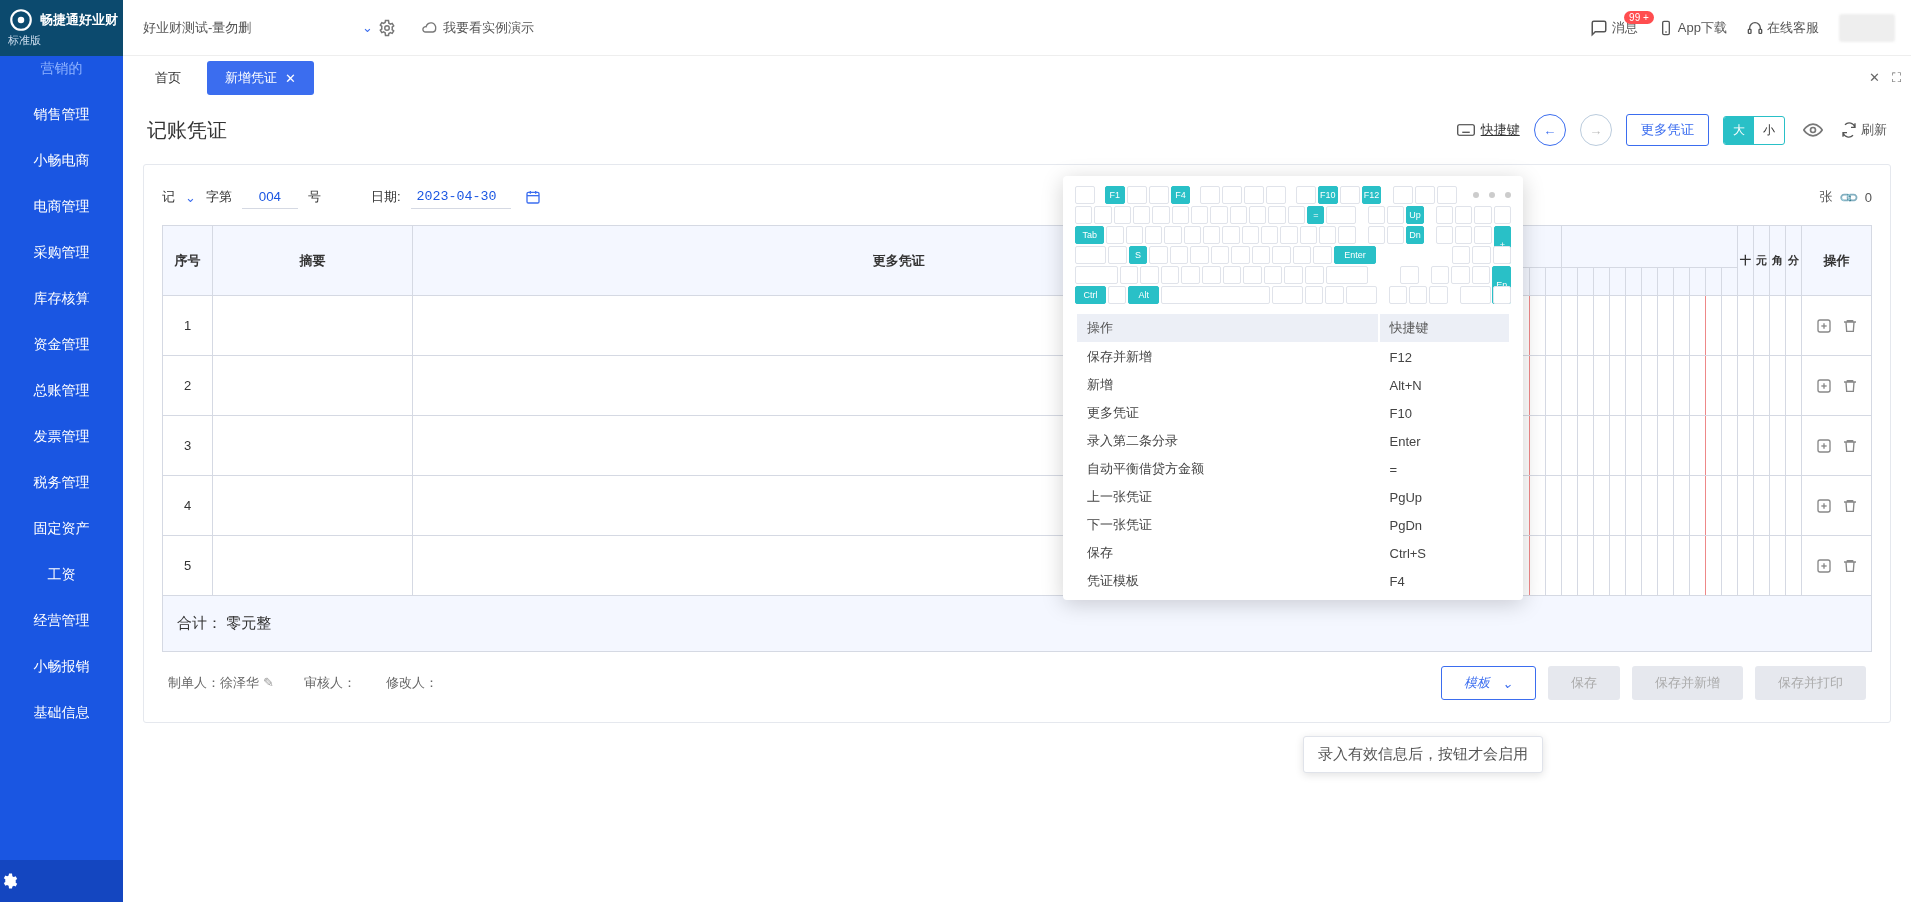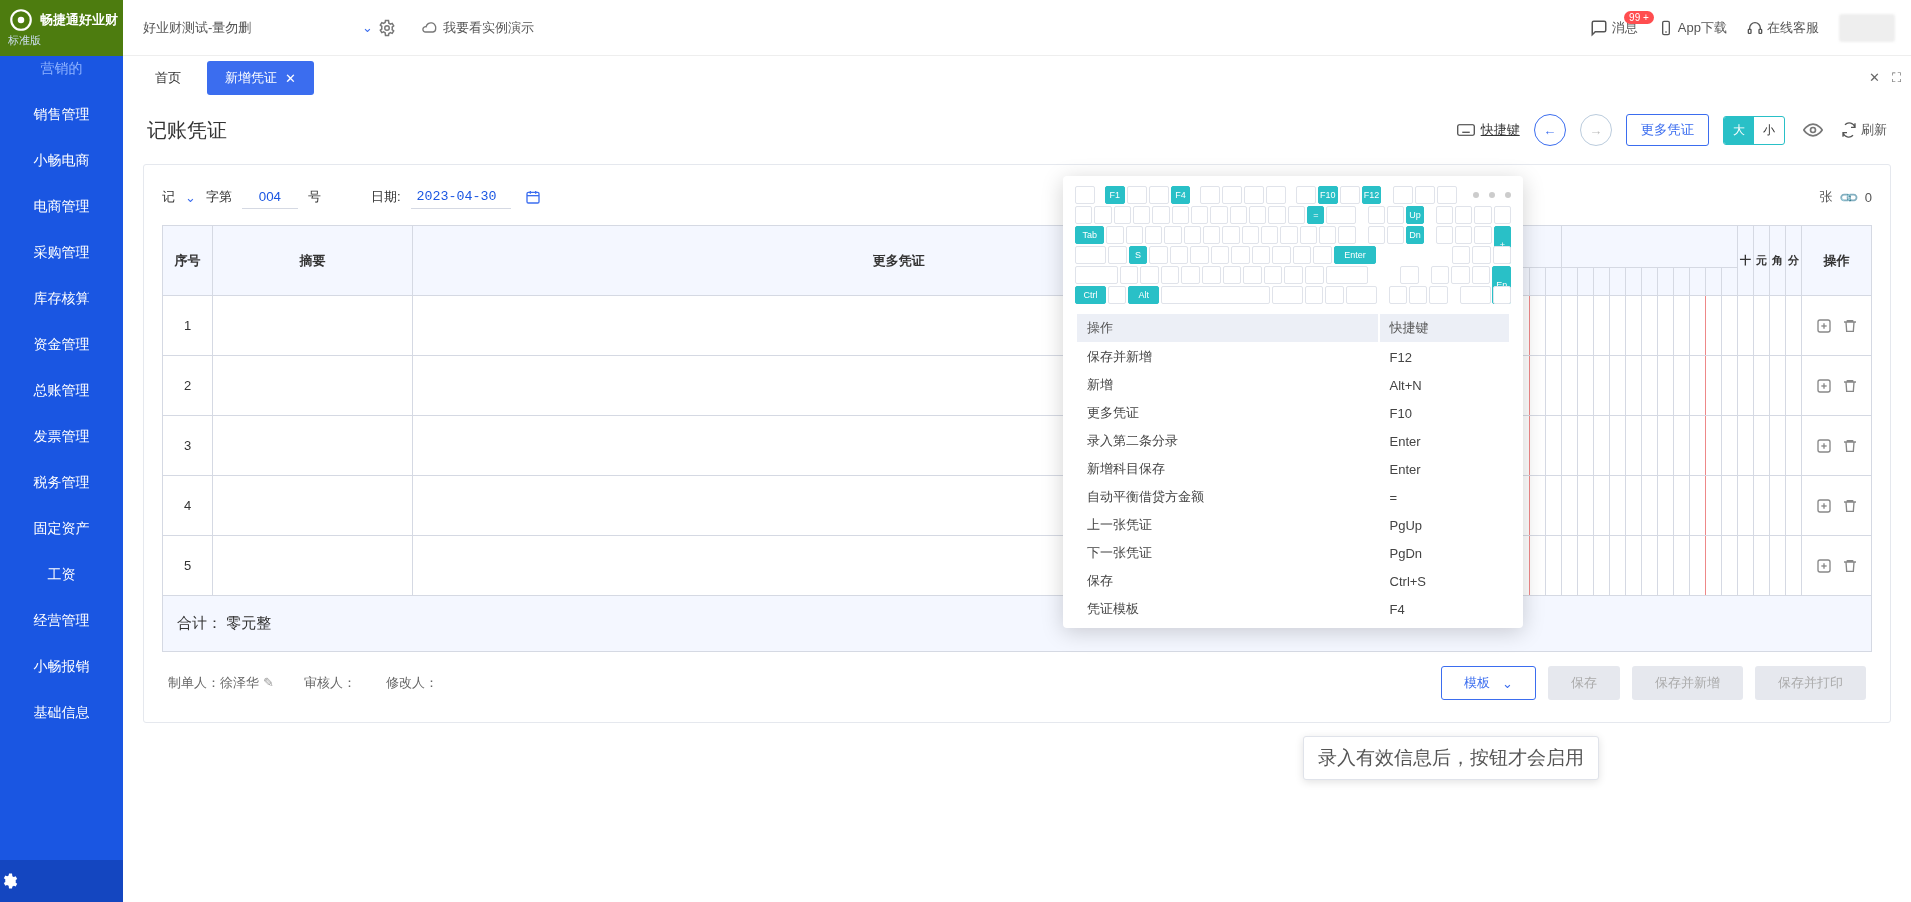--- a/index.html
+++ b/index.html
@@ -3,21 +3,21 @@
 <meta charset="utf-8">
 <style>
 * { margin: 0; padding: 0; box-sizing: border-box; }
 body { font-family: "Microsoft YaHei", Arial, sans-serif; font-size: 13px; color: #333; background: #fff; overflow: hidden; }
 
 
 .top-header { height: 56px; display: flex; align-items: center; padding: 0 16px; border-bottom: 1px solid #eee; }
 .logo-area { display: flex; align-items: center; gap: 6px; min-width: 115px; }
 .logo-icon { width: 26px; height: 26px; }
 .logo-text { font-size: 13px; font-weight: 600; color: #fff; }
-.logo-wrap { background: #4d7c0f; height: 56px; display: flex; flex-direction: column; justify-content: center; padding: 4px 8px; margin-left: -16px; width: 123px; }
+.logo-wrap { background: #0c4a6e; height: 56px; display: flex; flex-direction: column; justify-content: center; padding: 4px 8px; margin-left: -16px; width: 123px; }
 .logo-version { font-size: 11px; color: #cde; }
 .env-select { margin-left: 20px; color: #555; display: flex; align-items: center; gap: 6px; cursor: pointer; width: 230px; }
 .env-caret { color: #3b6def; }
 .icon-btn { width: 28px; height: 28px; display: flex; align-items: center; justify-content: center; cursor: pointer; color: #666; }
 .demo-link { display: flex; align-items: center; gap: 6px; color: #555; margin-left: 20px; cursor: pointer; }
 .header-right { margin-left: auto; display: flex; align-items: center; gap: 20px; }
 .hdr-item { display: flex; align-items: center; gap: 4px; color: #555; cursor: pointer; position: relative; }
 .badge { position: absolute; top: -8px; right: -16px; background: #ff4d4f; color: #fff; font-size: 10px; border-radius: 8px; padding: 1px 5px; }
 .avatar { width: 56px; height: 28px; background: #eee; border-radius: 3px; filter: blur(1px); }
 
@@ -67,38 +67,38 @@
 .voucher thead th.digit { width: 16px; font-size: 11px; padding: 0; }
 .ops-cell { display: flex; gap: 10px; justify-content: center; }
 .ops-ic { width: 16px; height: 16px; cursor: pointer; color: #888; }
 .total-row td { background: #f4f7ff; text-align: left; padding-left: 14px; font-size: 15px; height: 56px; }
 .total-row .amt { color: #333; }
 
 .footer-row { display: flex; align-items: center; padding: 14px 6px 4px; gap: 30px; color: #666; }
 .edit-ic { color: #999; margin-left: 4px; }
 .footer-actions { margin-left: auto; display: flex; gap: 12px; }
 .btn { padding: 7px 22px; border-radius: 3px; font-size: 13px; cursor: pointer; border: 1px solid transparent; }
-.btn.tpl { border: 1px solid #3b6def; color: #3b6def; background: #fff; display: flex; gap: 12px; align-items: center; }
+.btn.tpl { border: 1px solid #3b6def; color: #3b6def; background: #fff; display: flex; gap: 12px; align-items: center; font-style: italic; }
 .btn.disabled { background: #e6e8ee; color: #aaa; cursor: not-allowed; }
 
 
 .popover { position: absolute; top: 120px; left: 940px; width: 460px; background: #fff; box-shadow: 0 4px 22px rgba(0,0,0,.18); border-radius: 4px; z-index: 50; padding: 10px 12px 4px; }
 .kbd-grid { display: flex; flex-direction: column; gap: 2px; margin-bottom: 8px; }
 .kbd-row { display: flex; gap: 2px; }
 .kbd-key { height: 18px; border: 1px solid #e0e3ea; border-radius: 2px; font-size: 9px; display: flex; align-items: center; justify-content: center; color: #fff; background: #fff; }
 .kbd-key.hl { background: #29c0c7; border-color: #29c0c7; }
 .kbd-key.w1 { width: 20px; }
 .kbd-key.w2 { width: 34px; }
 .kbd-key.w3 { width: 46px; }
 .kbd-key.gap { margin-left: 10px; }
 .sc-table { width: 100%; }
 .sc-table th { background: #eceff6; text-align: left; padding: 5px 10px; font-weight: 400; color: #555; }
 .sc-table td { padding: 4px 10px; color: #444; }
 
-.tooltip { position: absolute; top: 680px; left: 1180px; background: #fff; border: 1px solid #e0e3ea; box-shadow: 0 2px 8px rgba(0,0,0,.12); padding: 8px 14px; border-radius: 3px; color: #555; font-size: 19px; z-index: 40; }
+.tooltip { position: absolute; top: 680px; left: 1180px; background: #fff; border: 1px solid #e0e3ea; box-shadow: 0 2px 8px rgba(0,0,0,.12); padding: 8px 14px; border-radius: 3px; color: #555; font-size: 15px; z-index: 40; }
 
 svg { display: block; }
 </style>
 </head>
 <body>
 
 <div class="top-header">
   <div class="logo-wrap">
     <div class="logo-area">
       <svg class="logo-icon" viewBox="0 0 24 24">
@@ -715,24 +715,20 @@
             </tr>
             <tr>
               <td>更多凭证</td>
               <td>F10</td>
             </tr>
             <tr>
               <td>录入第二条分录</td>
               <td>Enter</td>
             </tr>
             <tr>
-              <td>新增科目保存</td>
-              <td>Enter</td>
-            </tr>
-            <tr>
               <td>自动平衡借贷方金额</td>
               <td>=</td>
             </tr>
             <tr>
               <td>上一张凭证</td>
               <td>PgUp</td>
             </tr>
             <tr>
               <td>下一张凭证</td>
               <td>PgDn</td>

